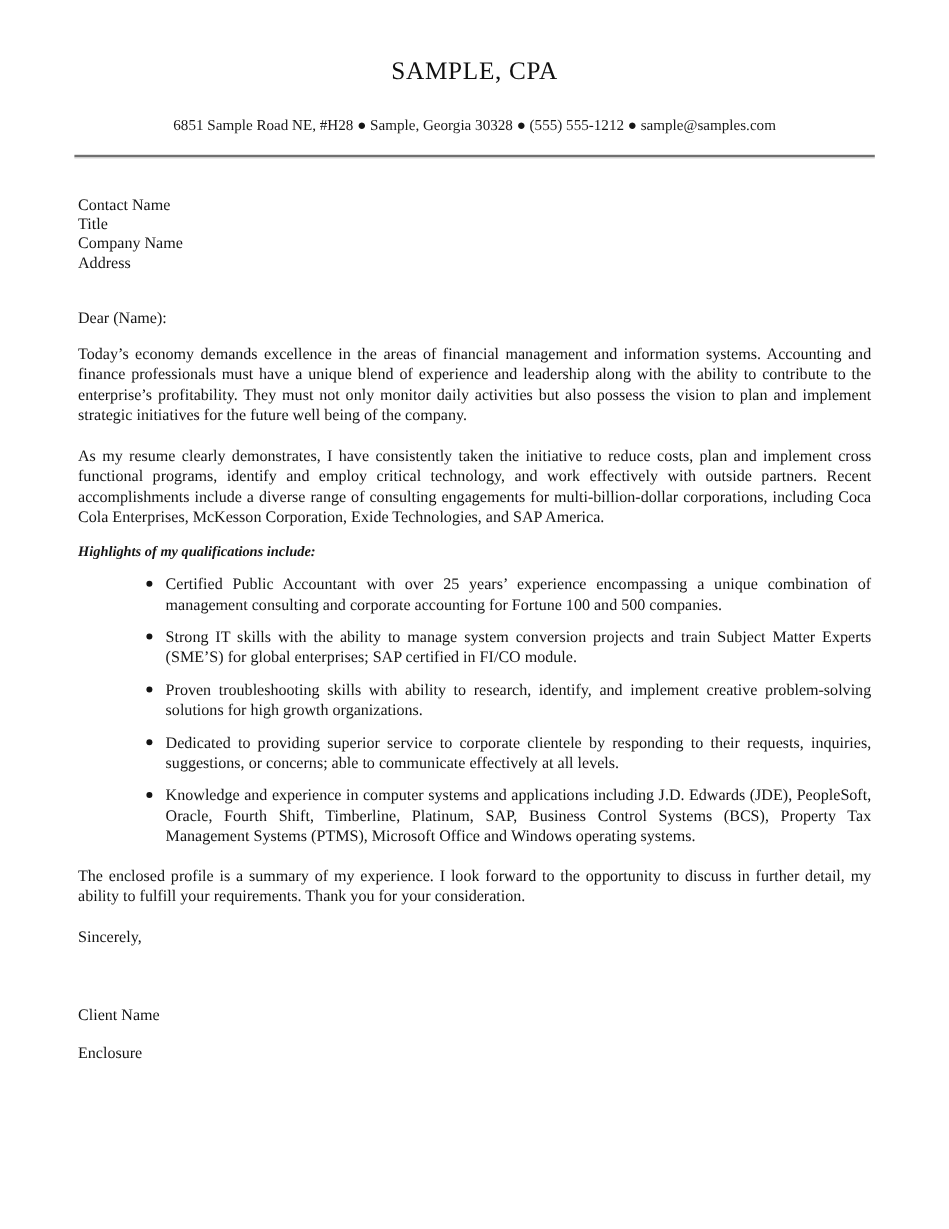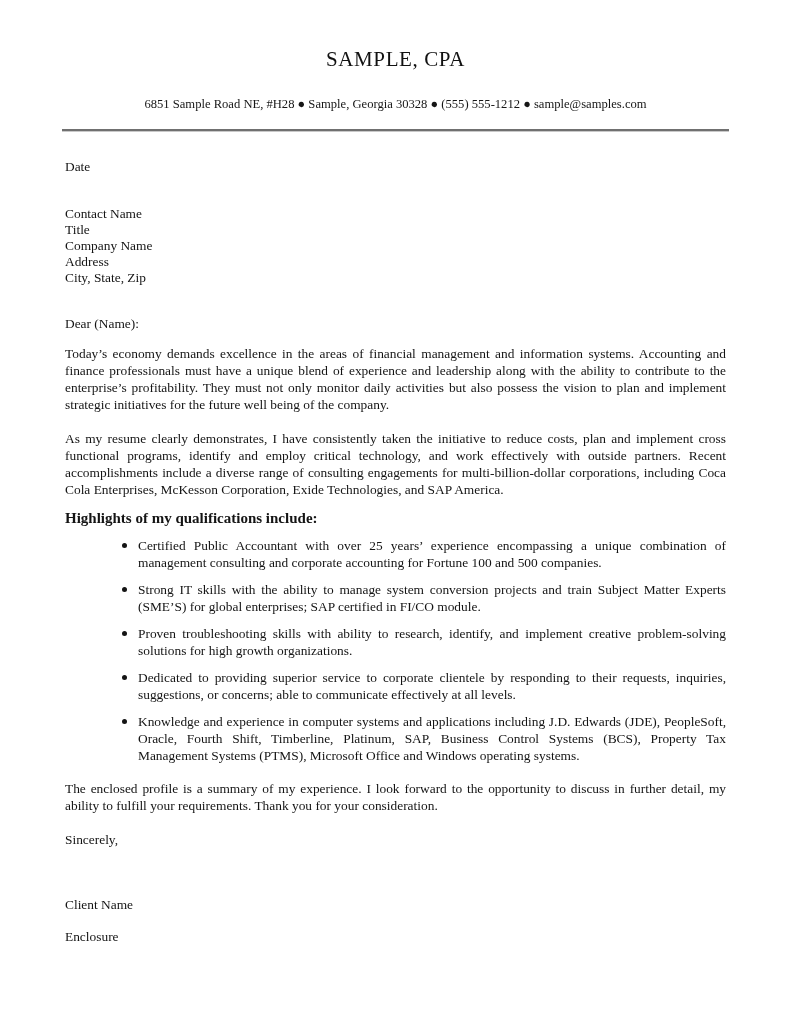--- a/index.html
+++ b/index.html
@@ -45,21 +45,22 @@
   }
   .date-line { margin-top: 26px; }
   .recipient-block { margin-top: 31px; line-height: 16px; }
   .salutation { margin-top: 15px; padding-top: 14px; }
   .para { margin: 0; text-align: justify; }
   .para-1 { margin-top: 13px; }
   .para-2 { margin-top: 17px; }
   .highlights-heading {
     margin-top: 12px;
     font-weight: bold;
-    font-size: 15px;
+    font-style: italic;
+    font-size: 12px;
   }
   ul.highlights {
     list-style: none;
     margin: 10px 0 0 0;
     padding: 0 0 0 73px;
     font-family: Liberation Serif, serif;
   }
   ul.highlights li {
     position: relative;
     text-align: justify;
@@ -87,28 +88,26 @@
 <div class="page">
 
   <div class="letterhead">
     <div class="letterhead-name">SAMPLE, CPA</div>
     <div class="letterhead-contact">6851 Sample Road NE, #H28 ● Sample, Georgia 30328 ● (555) 555-1212 ● sample@samples.com</div>
     <hr class="letterhead-rule">
   </div>
 
   <div class="body-text">
 
-    <div class="date-line">Date</div>
 
     <div class="recipient-block">
       <div>Contact Name</div>
       <div>Title</div>
       <div>Company Name</div>
       <div>Address</div>
-      <div>City, State, Zip</div>
     </div>
 
     <div class="salutation">Dear (Name):</div>
 
     <p class="para para-1">Today’s economy demands excellence in the areas of financial management and information systems. Accounting and finance professionals must have a unique blend of experience and leadership along with the ability to contribute to the enterprise’s profitability.  They must not only monitor daily activities but also possess the vision to plan and implement strategic initiatives for the future well being of the company.</p>
 
     <p class="para para-2">As my resume clearly demonstrates, I have consistently taken the initiative to reduce costs, plan and implement cross functional programs, identify and employ critical technology, and work effectively with outside partners. Recent accomplishments include a diverse range of consulting engagements for multi-billion-dollar corporations, including Coca Cola Enterprises, McKesson Corporation, Exide Technologies, and SAP America.</p>
 
     <div class="highlights-heading">Highlights of my qualifications include:</div>
 

